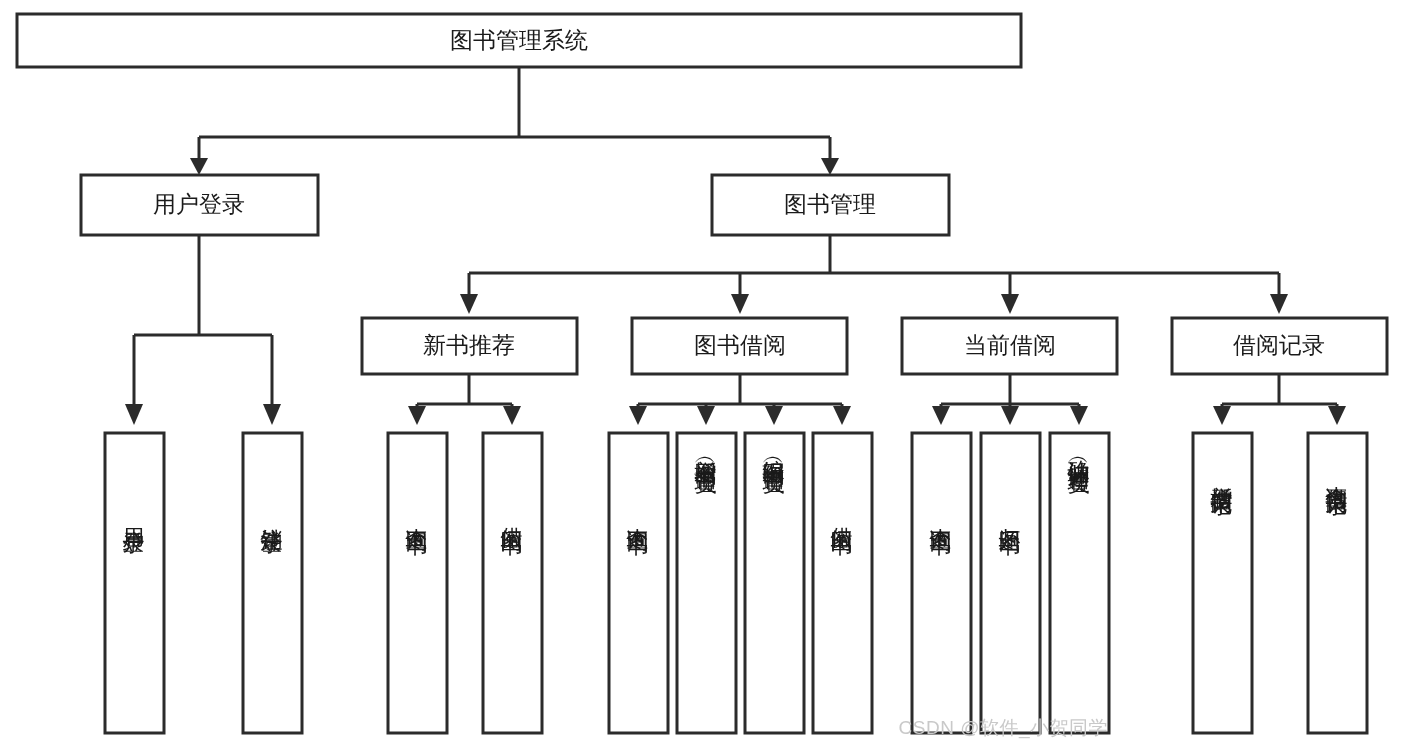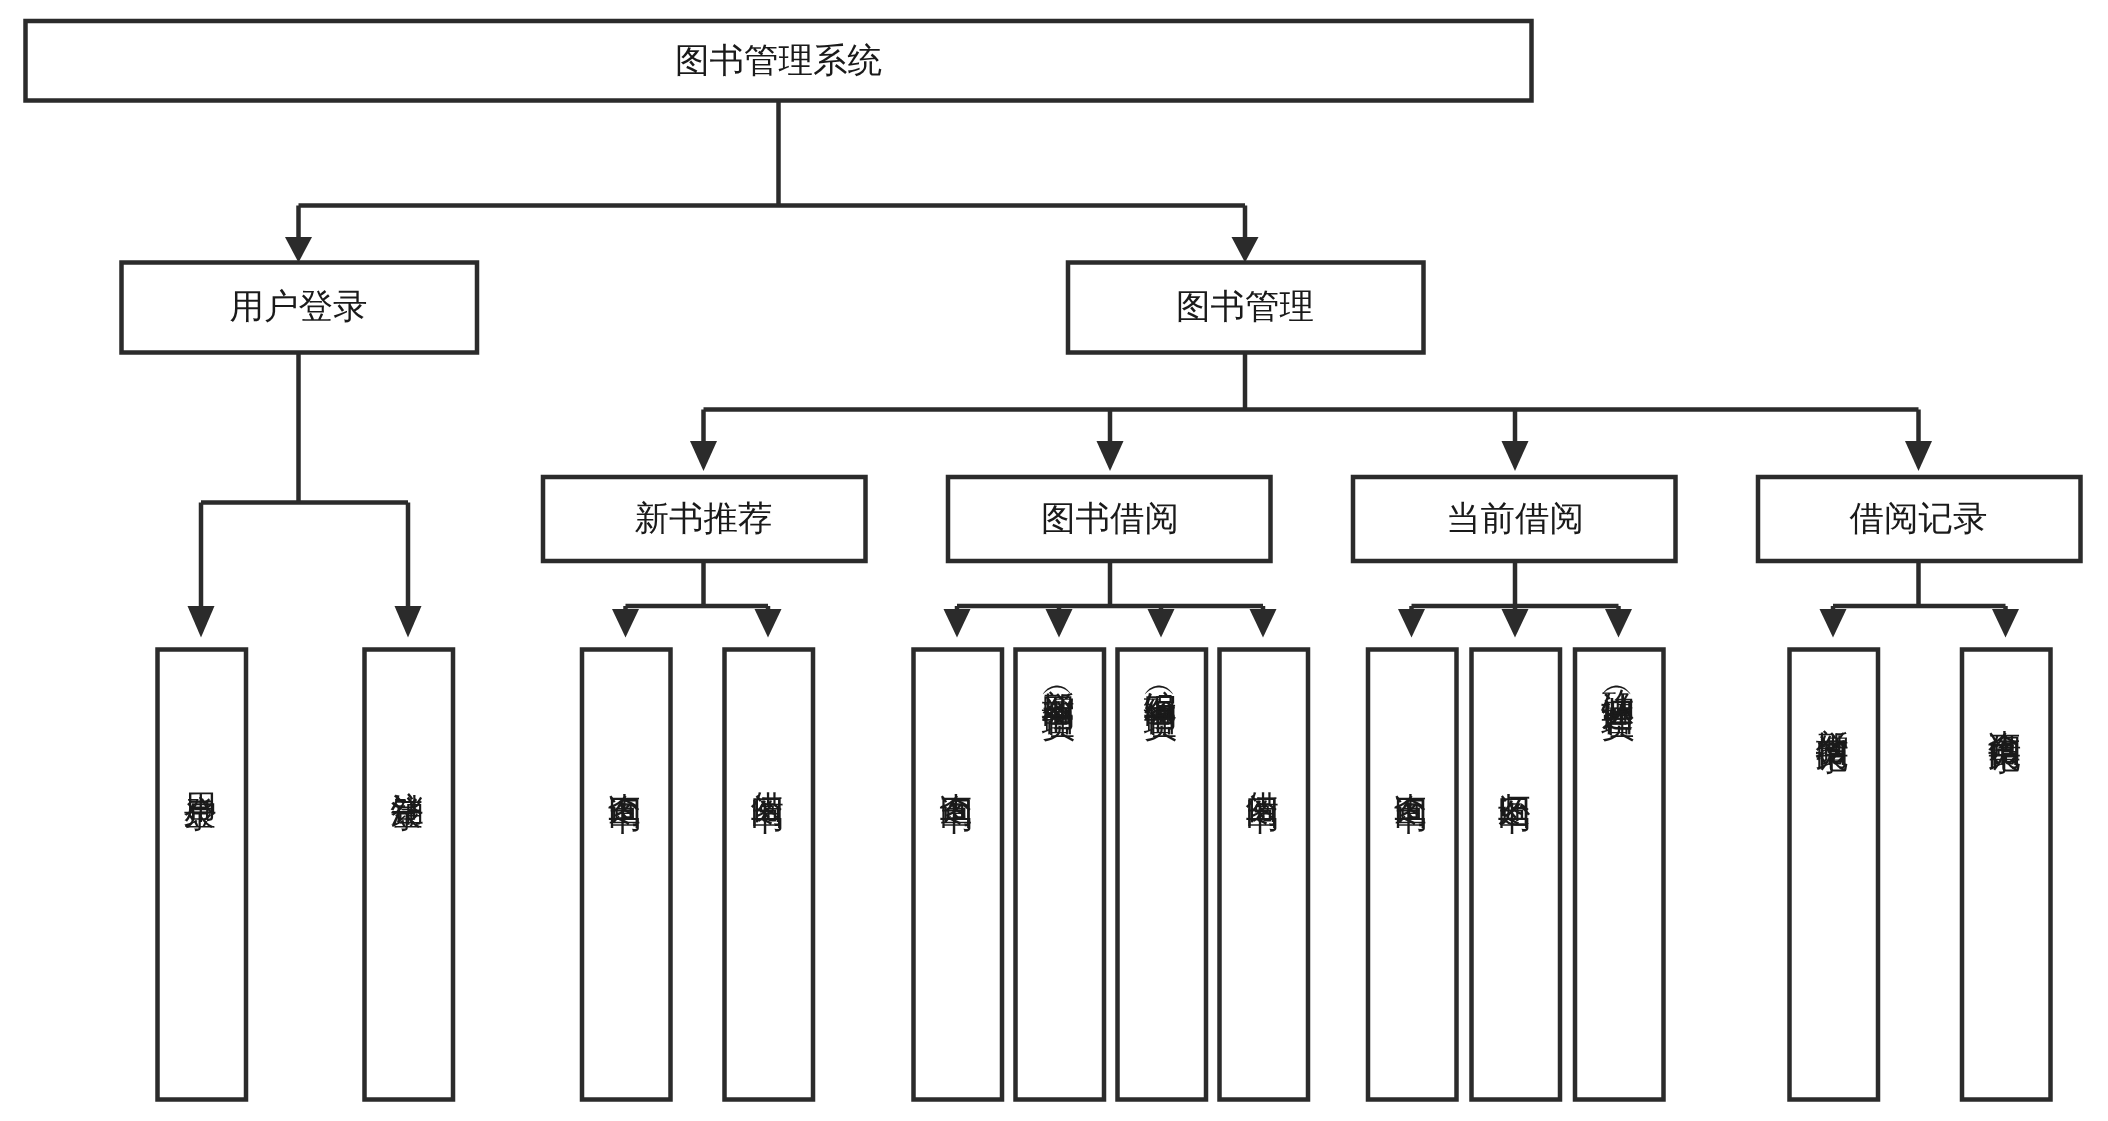--- a/index.html
+++ b/index.html
@@ -199,14 +199,15 @@
     <div class="leaf-label" style="left:830px; top:510px; height:190px;">借阅图书</div>
 
     <div class="leaf-label" style="left:929px; top:510px; height:190px;">查询图书</div>
     <div class="leaf-label" style="left:998px; top:510px; height:190px;">归还图书</div>
     <div class="leaf-label" style="left:1067px; top:442px; height:285px;">确认归还（管理员）</div>
 
     <div class="leaf-label" style="left:1210px; top:468px; height:240px;">新增借阅记录</div>
     <div class="leaf-label" style="left:1325px; top:468px; height:240px;">查询借阅记录</div>
   </div>
 
+  <div class="watermark">CSDN @软件_小贺同学</div>
 
 </div>
 
 </body></html>

